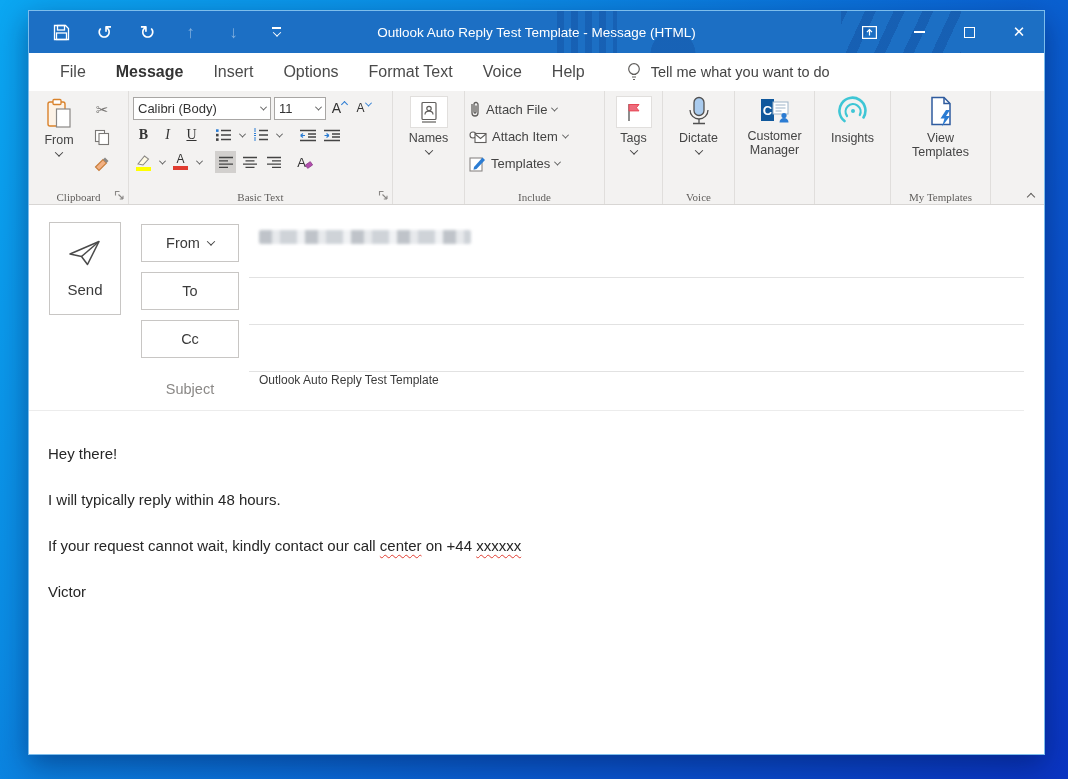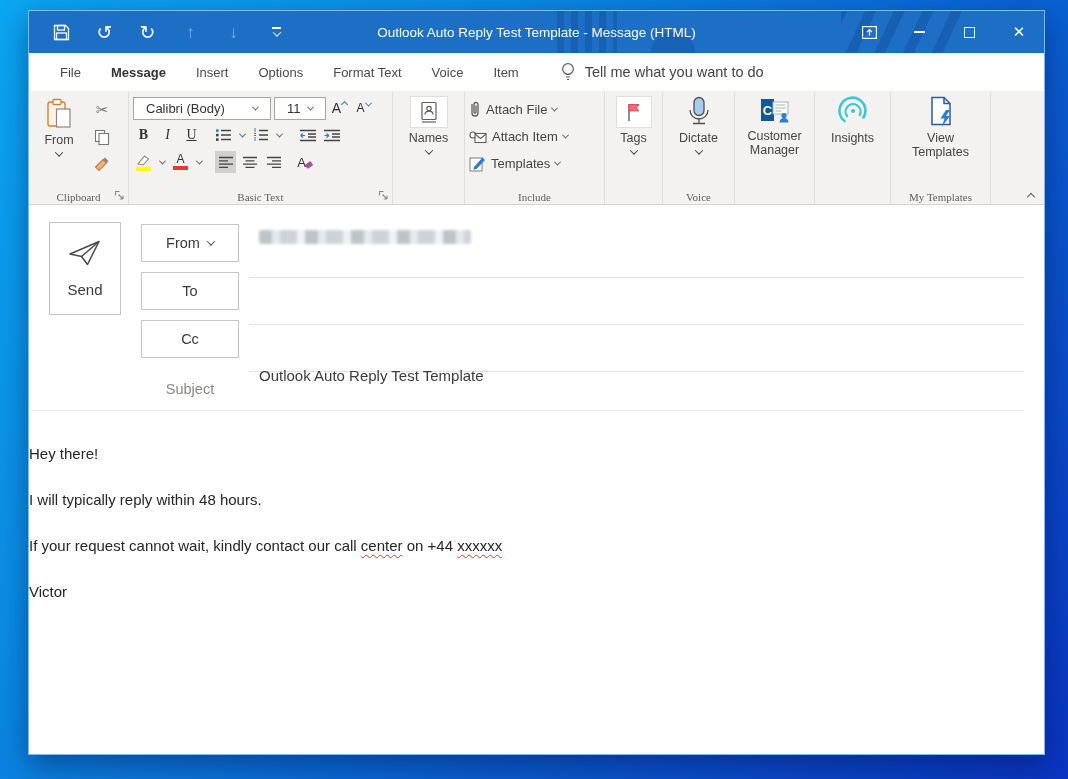--- a/index.html
+++ b/index.html
@@ -32,42 +32,42 @@
   .chev.up { transform:rotate(-135deg); }
   .win-title { position:absolute; left:0; right:0; top:0; height:42px; display:flex; align-items:center; justify-content:center;
     color:#fff; font-size:13.5px; pointer-events:none; }
   .win-controls { position:absolute; right:0; top:0; height:42px; display:flex; }
   .wc { width:50px; height:42px; display:flex; align-items:center; justify-content:center; color:#fff; }
   .wc .minbar { width:11px; height:1.5px; background:#fff; }
   .wc .maxbox { width:11px; height:11px; border:1.3px solid #fff; }
   .wc .x { font-size:15px; }
   
   .tabrow { position:absolute; left:0; top:42px; right:0; height:38px; background:#fff; display:flex; align-items:center; padding-left:16px; }
-  .tab { padding:0 15px; height:48px; display:flex; align-items:center; font-size:13px; color:#4a4a4a; position:relative; }
+  .tab { padding:0 15px; height:48px; display:flex; align-items:center; font-size:16px; color:#4a4a4a; position:relative; }
   .tab.active { color:#333; font-weight:bold; }
   .tab.active::after { content:""; position:absolute; left:12px; right:12px; bottom:2px; height:3px; background:#1f6fc5; border-radius:2px; }
   .tellme { display:flex; align-items:center; gap:9px; margin-left:26px; font-size:14.5px; color:#444; }
   
   .ribbon { position:absolute; left:0; top:80px; right:0; height:114px; background:#f3f2f1; border-bottom:1px solid #d8d6d4; display:flex; }
   .rgroup { position:relative; height:100%; border-right:1px solid #e0dedc; padding:5px 4px 16px; }
   .rlabel { position:absolute; bottom:1px; left:0; right:0; text-align:center; font-size:11px; color:#605e5c;font-family:Liberation Serif, serif; }
   .launcher { position:absolute; bottom:3px; right:3px; width:11px; height:11px; color:#8a8886; }
   .gbig { display:flex; flex-direction:column; align-items:center; font-size:12.5px; color:#444; }
   .gbig .lbl { margin-top:3px; text-align:center; line-height:14px; }
   .gbig .chev { margin-top:4px; }
   .iconbox { width:38px; height:32px; background:#fff; border:1px solid #e1dfdd; display:flex; align-items:center; justify-content:center; }
   
   .g-clip { width:100px; display:flex; gap:4px; }
   .smallcol { display:flex; flex-direction:column; gap:3px; padding-top:2px; }
   .sbtn { width:26px; height:24px; display:flex; align-items:center; justify-content:center; color:#797775; }
   .scissors { font-size:15px; }
   
   .g-basic { width:264px; display:flex; flex-direction:column; gap:3px; }
   .btrow { display:flex; align-items:center; gap:3px; height:24px; }
-  .combo { height:23px; background:#fff; border:1px solid #a8a6a4; display:flex; align-items:center; padding:0 12px; font-size:13px; color:#333; }
+  .combo { height:23px; background:#fff; border:1px solid #a8a6a4; display:flex; align-items:center; padding:0 4px; font-size:13px; color:#333; }
   .combo .chev { width:5px; height:5px; margin-left:auto; color:#5a5a5a; }
   .fmtbtn { min-width:21px; height:22px; display:flex; align-items:center; justify-content:center; color:#333; font-size:14px; }
   .fmtbtn.sel { background:#d2d0ce; }
   .glyph-b { font-weight:bold; font-family:"Liberation Serif", serif; }
   .glyph-i { font-style:italic; font-family:"Liberation Serif", serif; }
   .glyph-u { text-decoration:underline; font-family:"Liberation Serif", serif; }
   .stackbar { display:flex; flex-direction:column; align-items:center; }
   .colorbar { width:15px; height:4px; margin-top:1px; }
   .mini-chev { width:5px; height:5px; color:#5a5a5a; }
   .lines-ic { display:block; }
@@ -78,24 +78,24 @@
   .msghead { position:absolute; left:0; top:194px; right:0; height:206px; background:#fff; }
   .sendbtn { position:absolute; left:20px; top:17px; width:72px; height:93px; border:1px solid #c8c6c4; background:#fff;
     display:flex; flex-direction:column; align-items:center; justify-content:center; gap:14px; font-size:15px; color:#3b3b3b; }
   .fieldbtn { position:absolute; left:112px; width:98px; height:38px; border:1px solid #c8c6c4; background:#fff;
     display:flex; align-items:center; justify-content:center; gap:8px; font-size:14.5px; color:#3b3b3b; }
   .hline { position:absolute; left:220px; right:20px; height:1px; background:#e2e2e2; }
   .redacted { position:absolute; left:230px; top:25px; width:212px; height:14px; border-radius:2px; opacity:.75;
     background:repeating-linear-gradient(90deg,#aab0b8 0 13px,#dfe2e6 13px 21px,#bfc5cc 21px 38px,#eceef1 38px 46px);
     filter:blur(1.6px); }
   .subj-lbl { position:absolute; left:112px; top:176px; width:98px; text-align:center; font-size:14.5px; color:#8a8886; }
-  .subj-val { position:absolute; left:230px; top:162px; font-size:15px; color:#3b3b3b; }
+  .subj-val { position:absolute; left:230px; top:168px; font-size:12px; color:#3b3b3b; }
   .headline-bottom { position:absolute; left:0; right:20px; bottom:0; height:1px; background:#ececec; }
   
-  .bodyarea { position:absolute; left:0; top:400px; right:0; bottom:0; background:#fff; padding:32px 16px 0 0;
+  .bodyarea { position:absolute; left:0; top:400px; right:0; bottom:0; background:#fff; padding:32px 16px 0 19px;
     font-size:15px; color:#262626; line-height:21px; }
   .bodyarea p { margin-bottom:25px; }
   .sp-err { text-decoration:underline; text-decoration-style:wavy; text-decoration-color:#e03c31; text-decoration-thickness:1px; text-underline-offset:3px; }
   .collapse-chev { position:absolute; right:10px; bottom:4px; color:#605e5c; }
   svg { display:block; }
 </style>
 </head>
 <body>
 
 <div class="desktop">
@@ -156,21 +156,21 @@
       </div>
     </div>
 
     <div class="tabrow">
       <div class="tab">File</div>
       <div class="tab active">Message</div>
       <div class="tab">Insert</div>
       <div class="tab">Options</div>
       <div class="tab">Format Text</div>
       <div class="tab">Voice</div>
-      <div class="tab">Item</div>
+      <div class="tab">Help</div>
       <div class="tellme">
         <span>
           <svg width="16" height="20" viewBox="0 0 16 20">
               <g fill="none" stroke="#605e5c" stroke-width="1.2">
             <circle cx="8" cy="7" r="5.3"></circle>
                 <path d="M6 12.5 h4 M6 15 h4 M7 17.5 h2"></path>
               </g>
             </svg>
         </span>
         <span>Tell me what you want to do</span>

